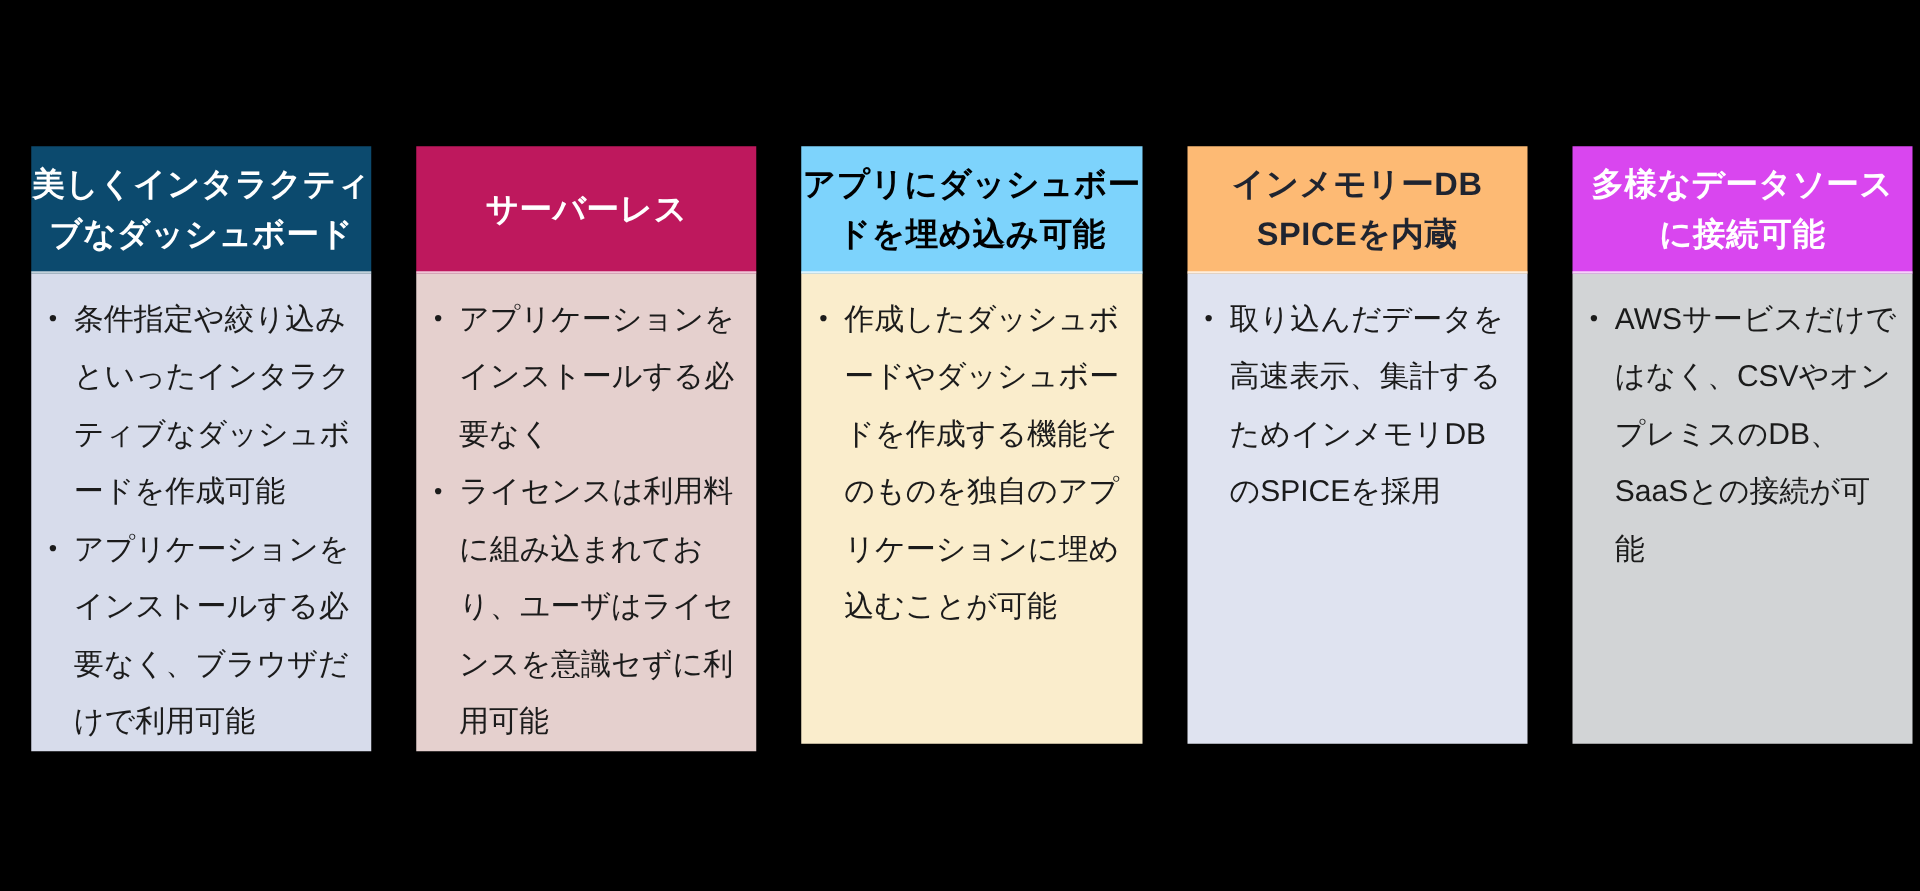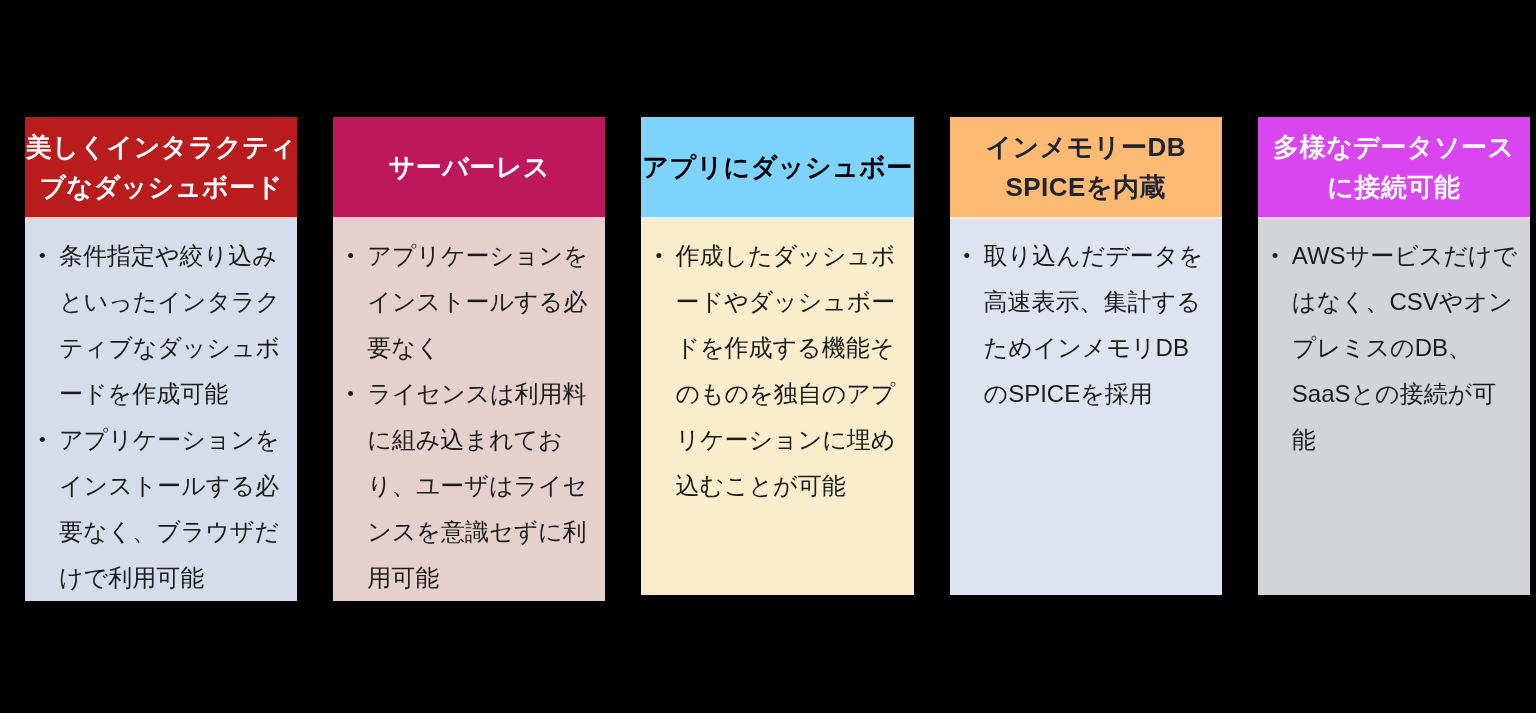--- a/index.html
+++ b/index.html
@@ -68,21 +68,21 @@
   .bullet-text {
     flex: 1 1 auto;
   }
 </style>
 </head>
 <body>
 
 <div class="slide">
 
   <section class="card">
-    <header class="card-header" style="background-color: #b91c1c; color: rgb(255, 255, 255); text-align: right;">
+    <header class="card-header" style="background-color: #0c4a6e; color: rgb(255, 255, 255); text-align: right;">
       <div>美しくインタラクティ</div>
       <div>ブなダッシュボード</div>
     </header>
     <div class="card-body" style="background-color: rgb(215, 220, 235);">
       <div class="bullet">
         <span class="dot">•</span>
         <span class="bullet-text">条件指定や絞り込みといったインタラクティブなダッシュボードを作成可能</span>
       </div>
       <div class="bullet">
         <span class="dot">•</span>
@@ -103,20 +103,21 @@
       <div class="bullet">
         <span class="dot">•</span>
         <span class="bullet-text">ライセンスは利用料に組み込まれており、ユーザはライセンスを意識セずに利用可能</span>
       </div>
     </div>
   </section>
 
   <section class="card">
     <header class="card-header" style="background-color: #7dd3fc; color: rgb(0, 0, 0);">
       <div>アプリにダッシュボー</div>
+      <div>ドを埋め込み可能</div>
     </header>
     <div class="card-body" style="background-color: rgb(250, 237, 204);">
       <div class="bullet">
         <span class="dot">•</span>
         <span class="bullet-text">作成したダッシュボードやダッシュボードを作成する機能そのものを独自のアプリケーションに埋め込むことが可能</span>
       </div>
     </div>
   </section>
 
   <section class="card">

